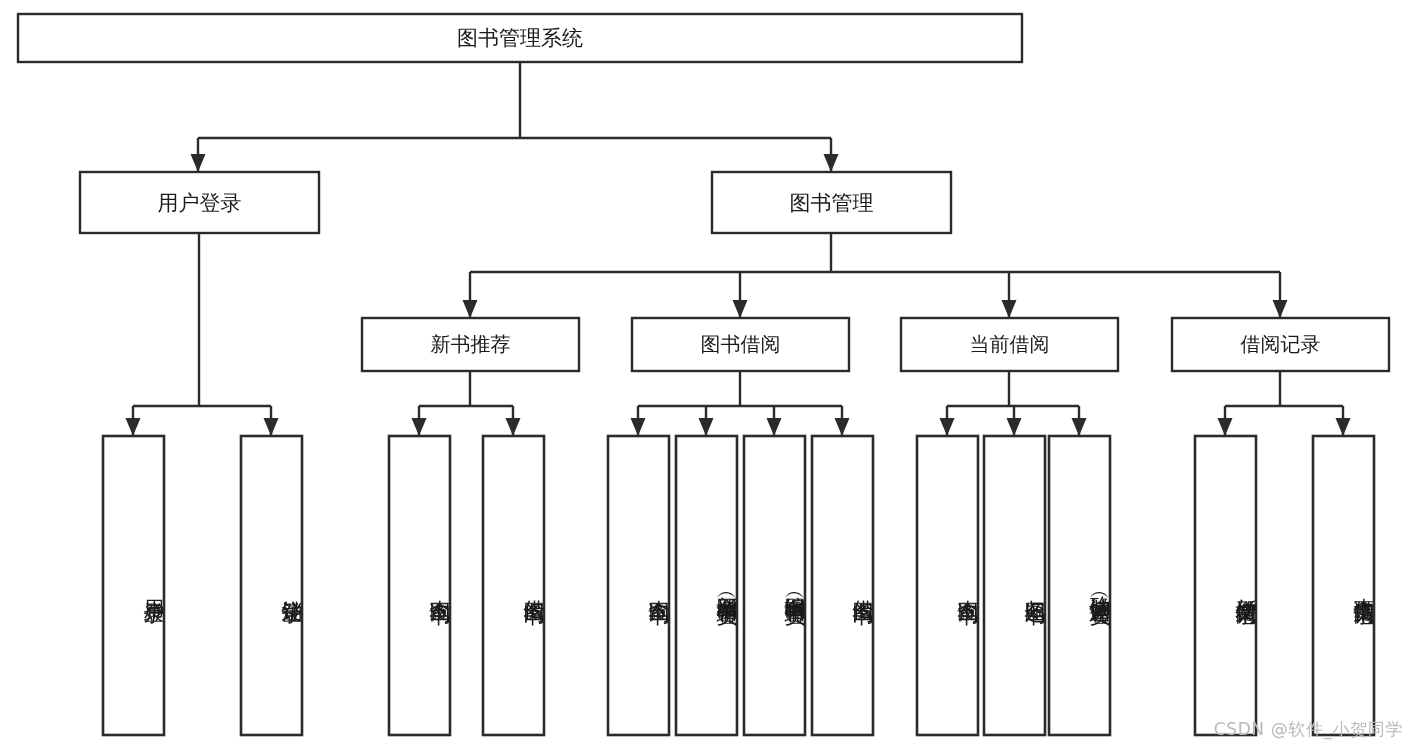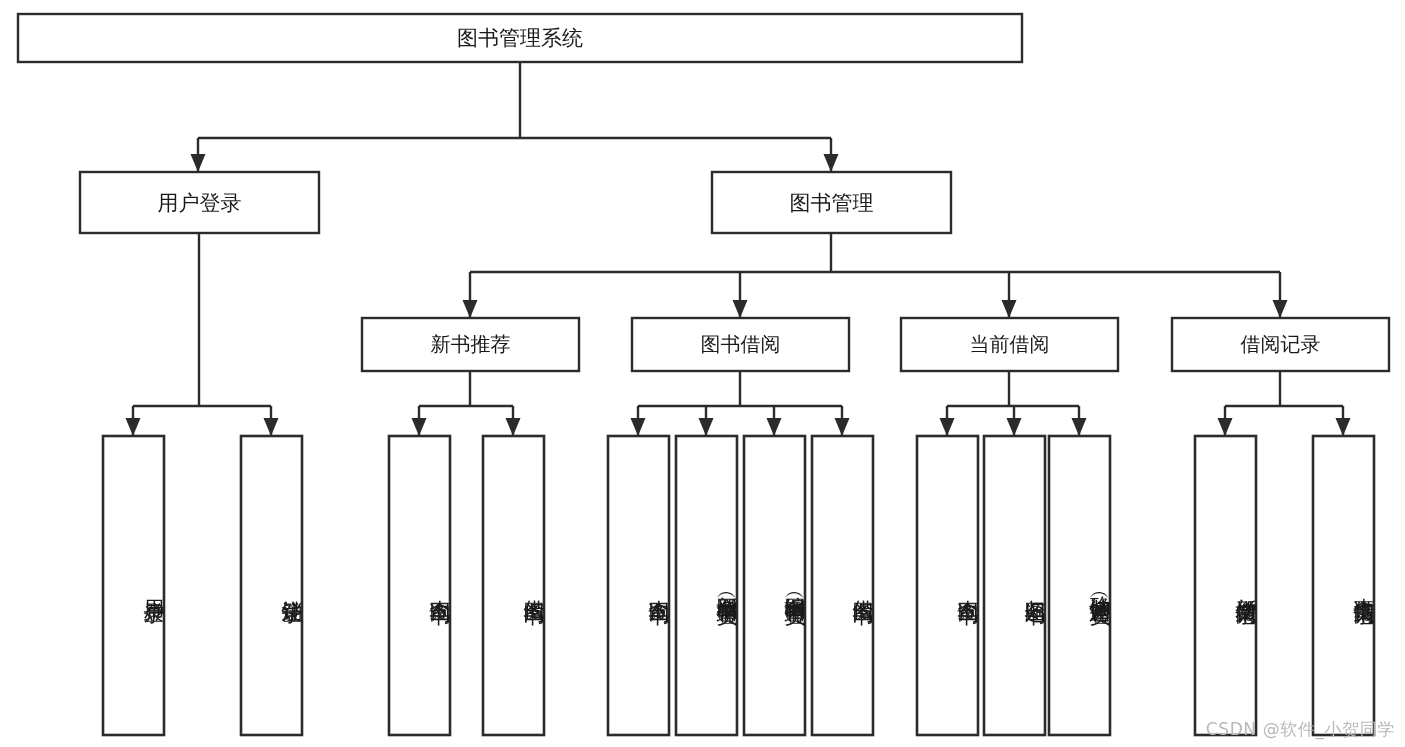--- a/index.html
+++ b/index.html
@@ -67,21 +67,21 @@
     font-size: 21px;
     line-height: 1.04;
     letter-spacing: 1.5px;
     color: #1a1a1a;
     white-space: nowrap;
     pointer-events: none;
     user-select: none;
   }
   .watermark {
     position: absolute;
-    right: 10px;
+    right: 2px;
     bottom: 6px;
     font-family: "DejaVu Sans", "Liberation Sans", sans-serif;
     font-size: 17px;
     color: #b9b9b9;
     letter-spacing: 0.6px;
     white-space: nowrap;
   }
 </style>
 </head>
 <body>

